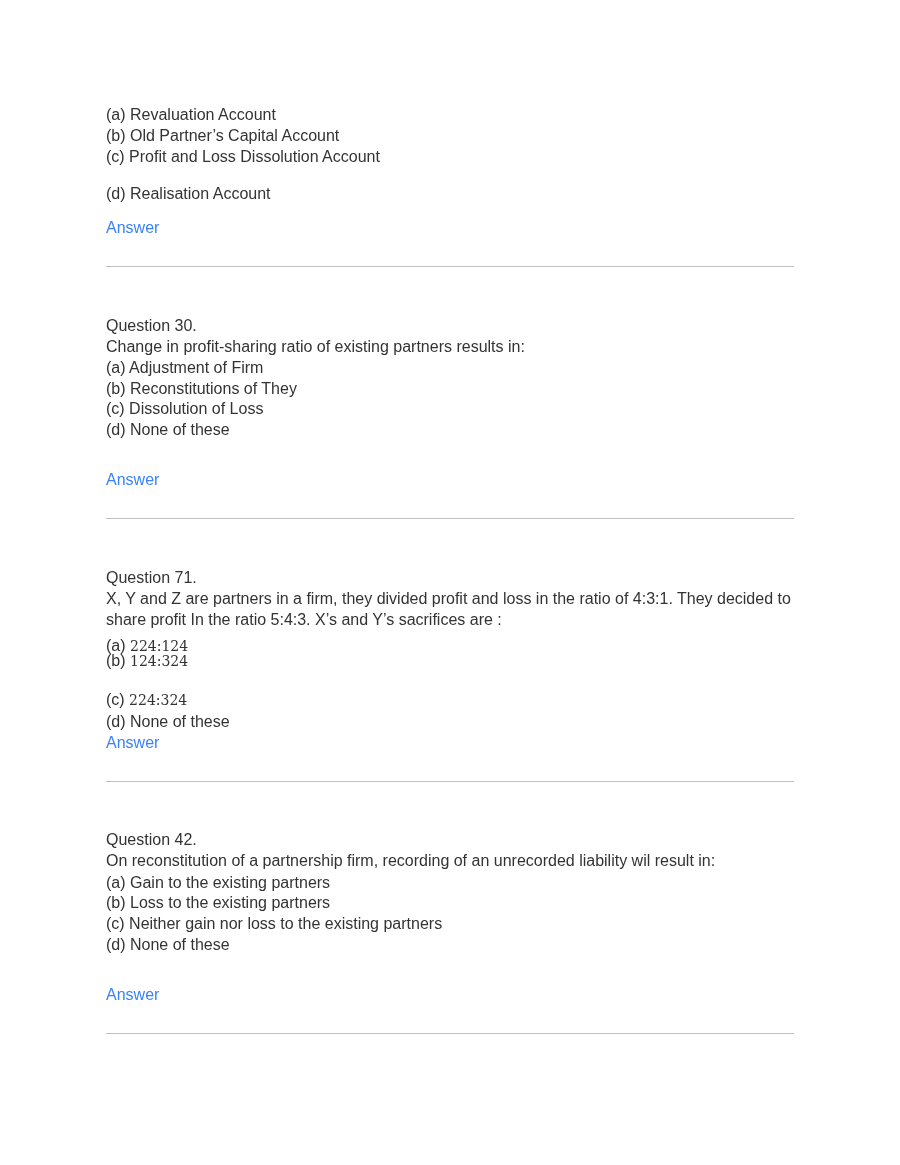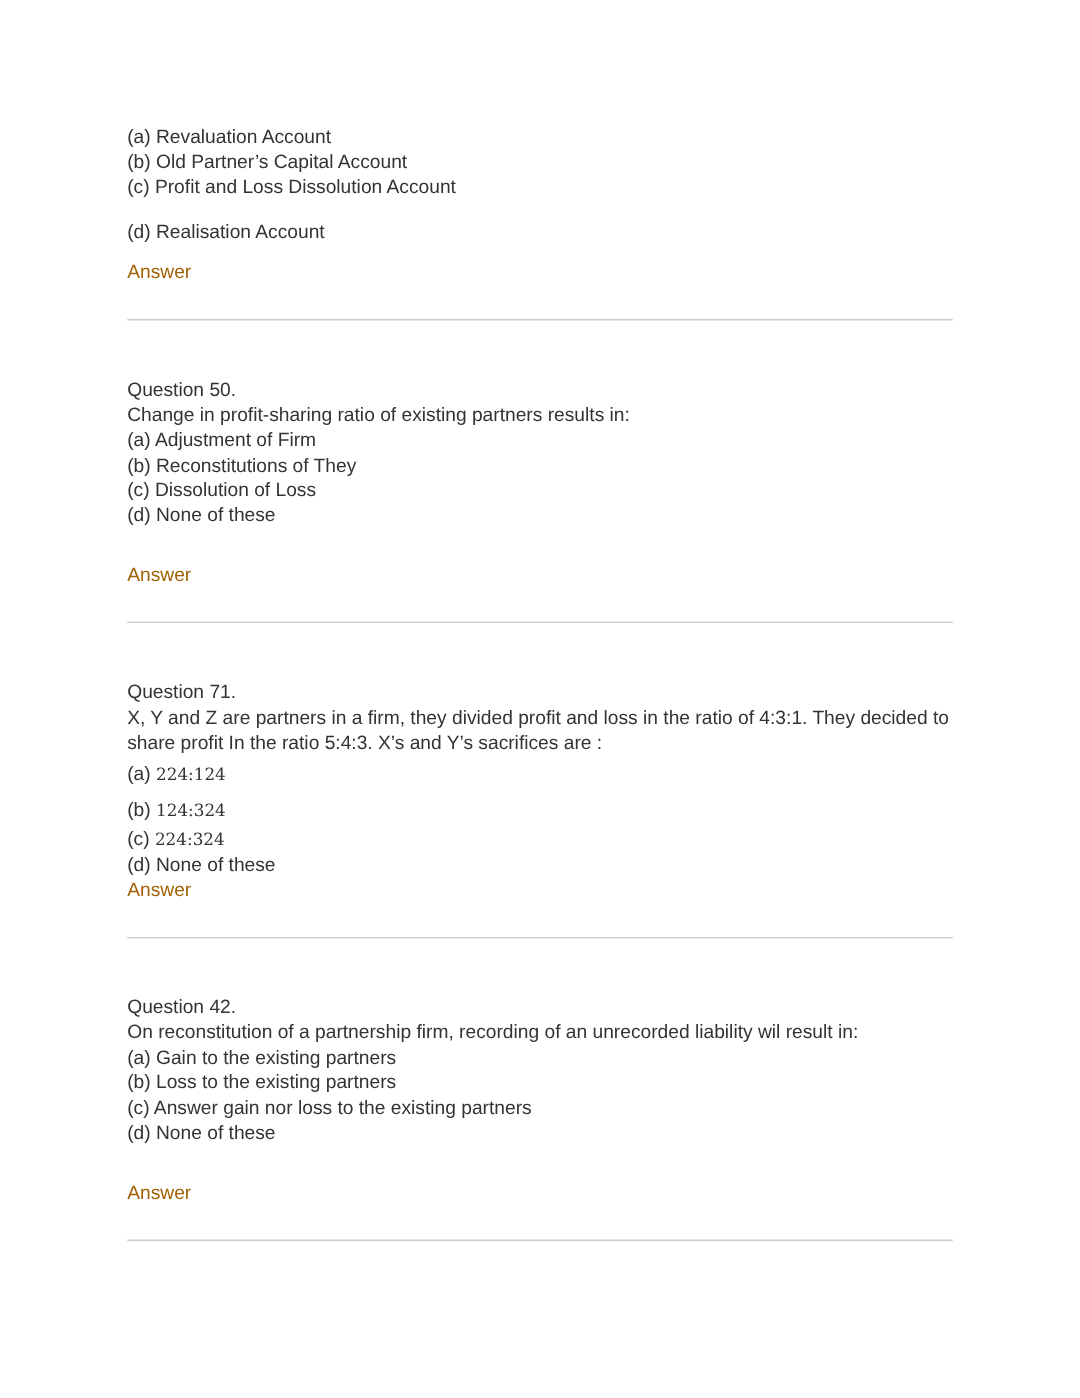--- a/index.html
+++ b/index.html
@@ -17,21 +17,21 @@
       font-size: 16px;
     }
     .line {
       position: absolute;
       left: 106px;
       white-space: nowrap;
       line-height: 20px;
       height: 20px;
     }
     .answer {
-      color: #a16207;
+      color: #3b82f6;
       cursor: pointer;
       text-decoration: none;
     }
     .math {
       font-family: "DejaVu Serif", "Liberation Serif", serif;
       font-size: 14px;
       margin-top: 40px;
     }
     .hr {
       position: absolute;
@@ -47,52 +47,52 @@
 <div>
   <div class="line" style="top:105px">(a) Revaluation Account</div>
   <div class="line" style="top:126px">(b) Old Partner’s Capital Account</div>
   <div class="line" style="top:147px">(c) Profit and Loss Dissolution Account</div>
   <div class="line" style="top:184px">(d) Realisation Account</div>
   <a class="line answer" style="top:218px">Answer</a>
 </div>
 <div class="hr" style="top:266px"></div>
 
 <div>
-  <div class="line" style="top:316px">Question 50.</div>
+  <div class="line" style="top:316px">Question 30.</div>
   <div class="line" style="top:337px">Change in profit-sharing ratio of existing partners results in:</div>
   <div class="line" style="top:358px">(a) Adjustment of Firm</div>
   <div class="line" style="top:379px">(b) Reconstitutions of They</div>
   <div class="line" style="top:399px">(c) Dissolution of Loss</div>
   <div class="line" style="top:420px">(d) None of these</div>
   <a class="line answer" style="top:470px">Answer</a>
 </div>
 <div class="hr" style="top:518px"></div>
 
 <div>
   <div class="line" style="top:568px">Question 71.</div>
   <div class="line" style="top:589px">X, Y and Z are partners in a firm, they divided profit and loss in the ratio of 4:3:1. They decided to</div>
   <div class="line" style="top:610px">share profit In the ratio 5:4:3. X’s and Y’s sacrifices are :</div>
   <div class="line" style="top:636px">
     <span>(a) </span><span class="math">224:124</span>
   </div>
-  <div class="line" style="top:666px">
+  <div class="line" style="top:651px">
     <span>(b) </span><span class="math">124:324</span>
   </div>
   <div class="line" style="top:690px">
     <span>(c) </span><span class="math">224:324</span>
   </div>
   <div class="line" style="top:712px">
     <span>(d) None of these</span>
   </div>
   <a class="line answer" style="top:733px">Answer</a>
 </div>
 <div class="hr" style="top:781px"></div>
 
 <div>
   <div class="line" style="top:830px">Question 42.</div>
   <div class="line" style="top:851px">On reconstitution of a partnership firm, recording of an unrecorded liability wil result in:</div>
   <div class="line" style="top:873px">(a) Gain to the existing partners</div>
   <div class="line" style="top:893px">(b) Loss to the existing partners</div>
-  <div class="line" style="top:914px">(c) Answer gain nor loss to the existing partners</div>
+  <div class="line" style="top:914px">(c) Neither gain nor loss to the existing partners</div>
   <div class="line" style="top:935px">(d) None of these</div>
   <a class="line answer" style="top:985px">Answer</a>
 </div>
 <div class="hr" style="top:1033px"></div>
 
 </body></html>

